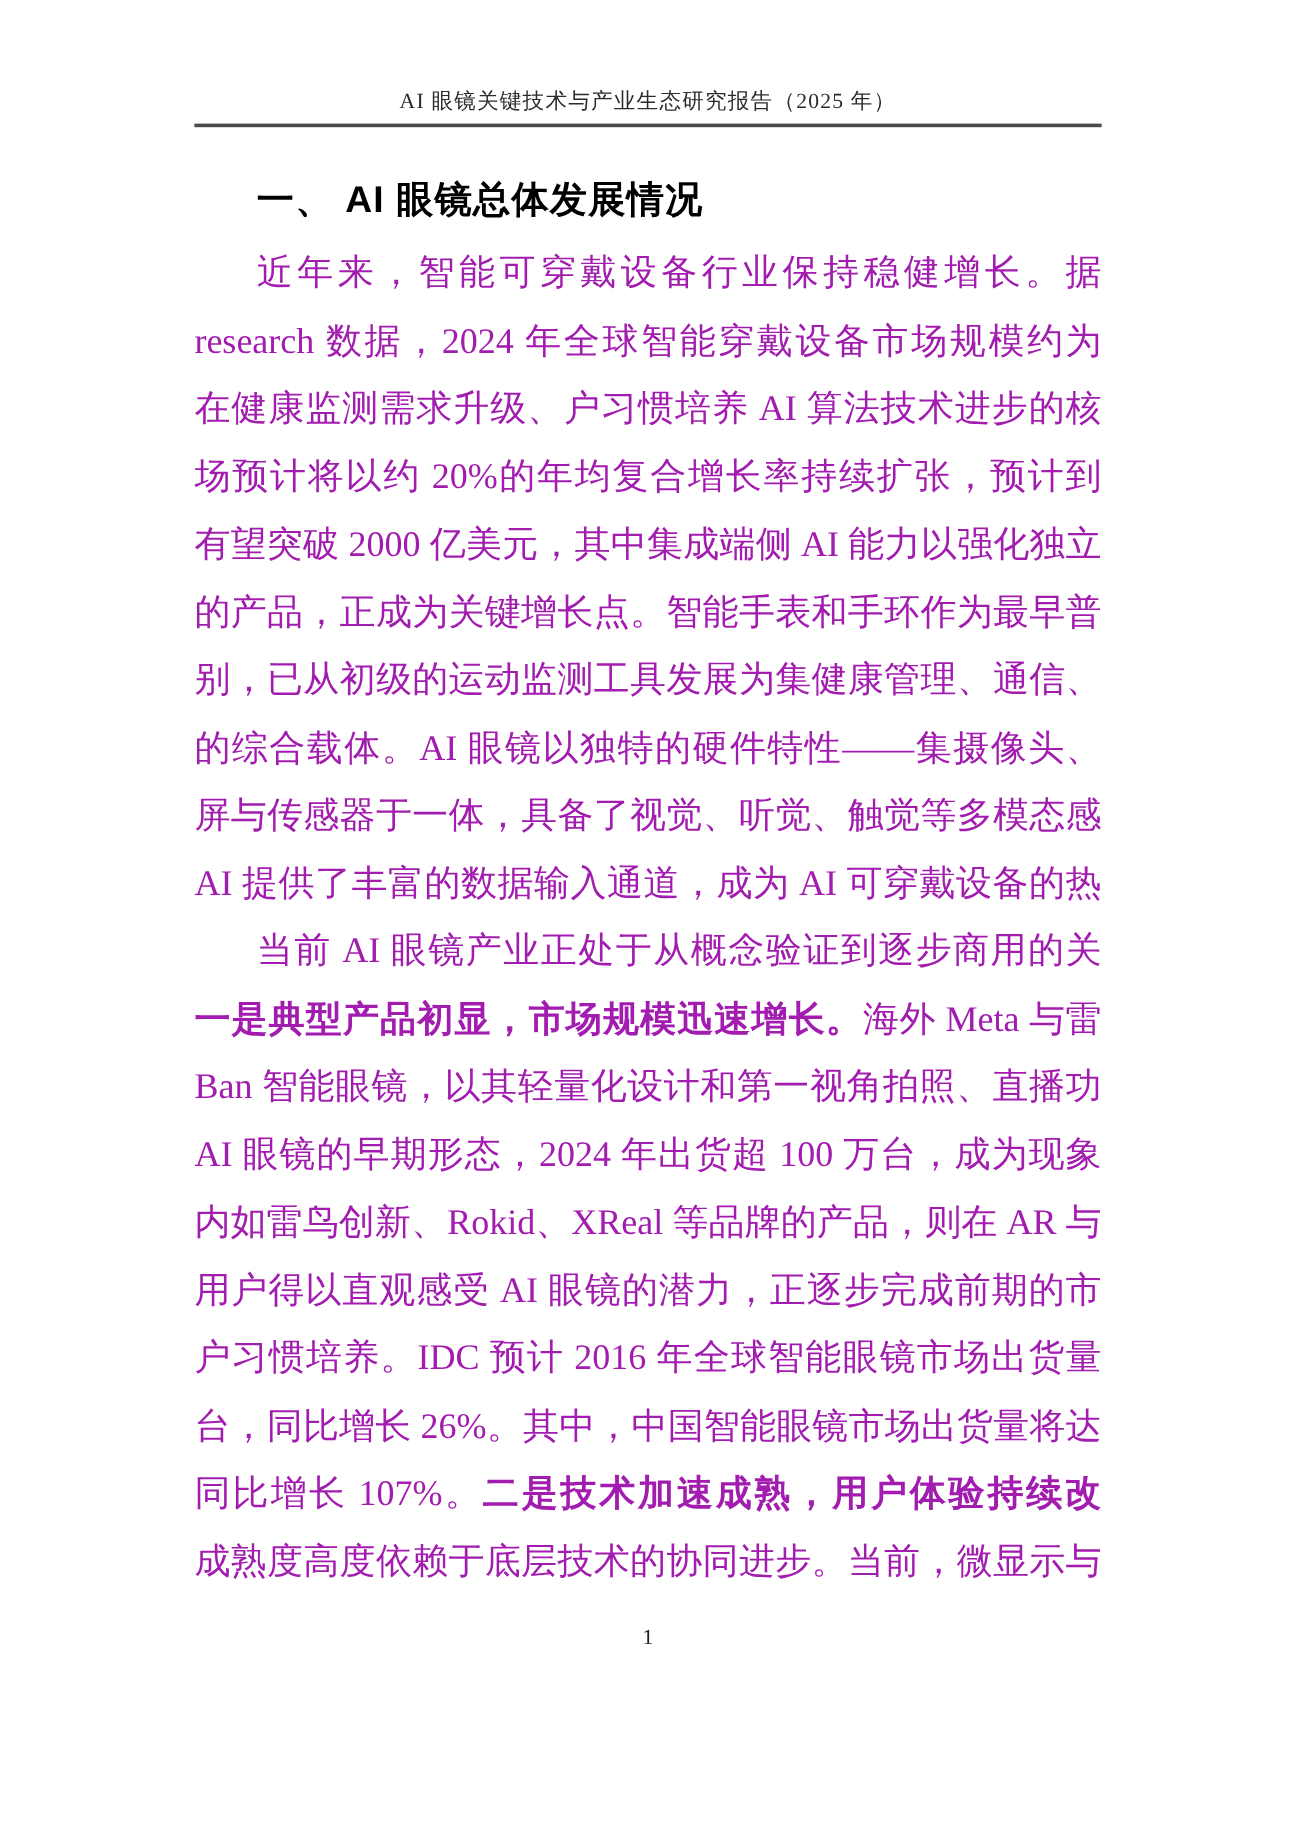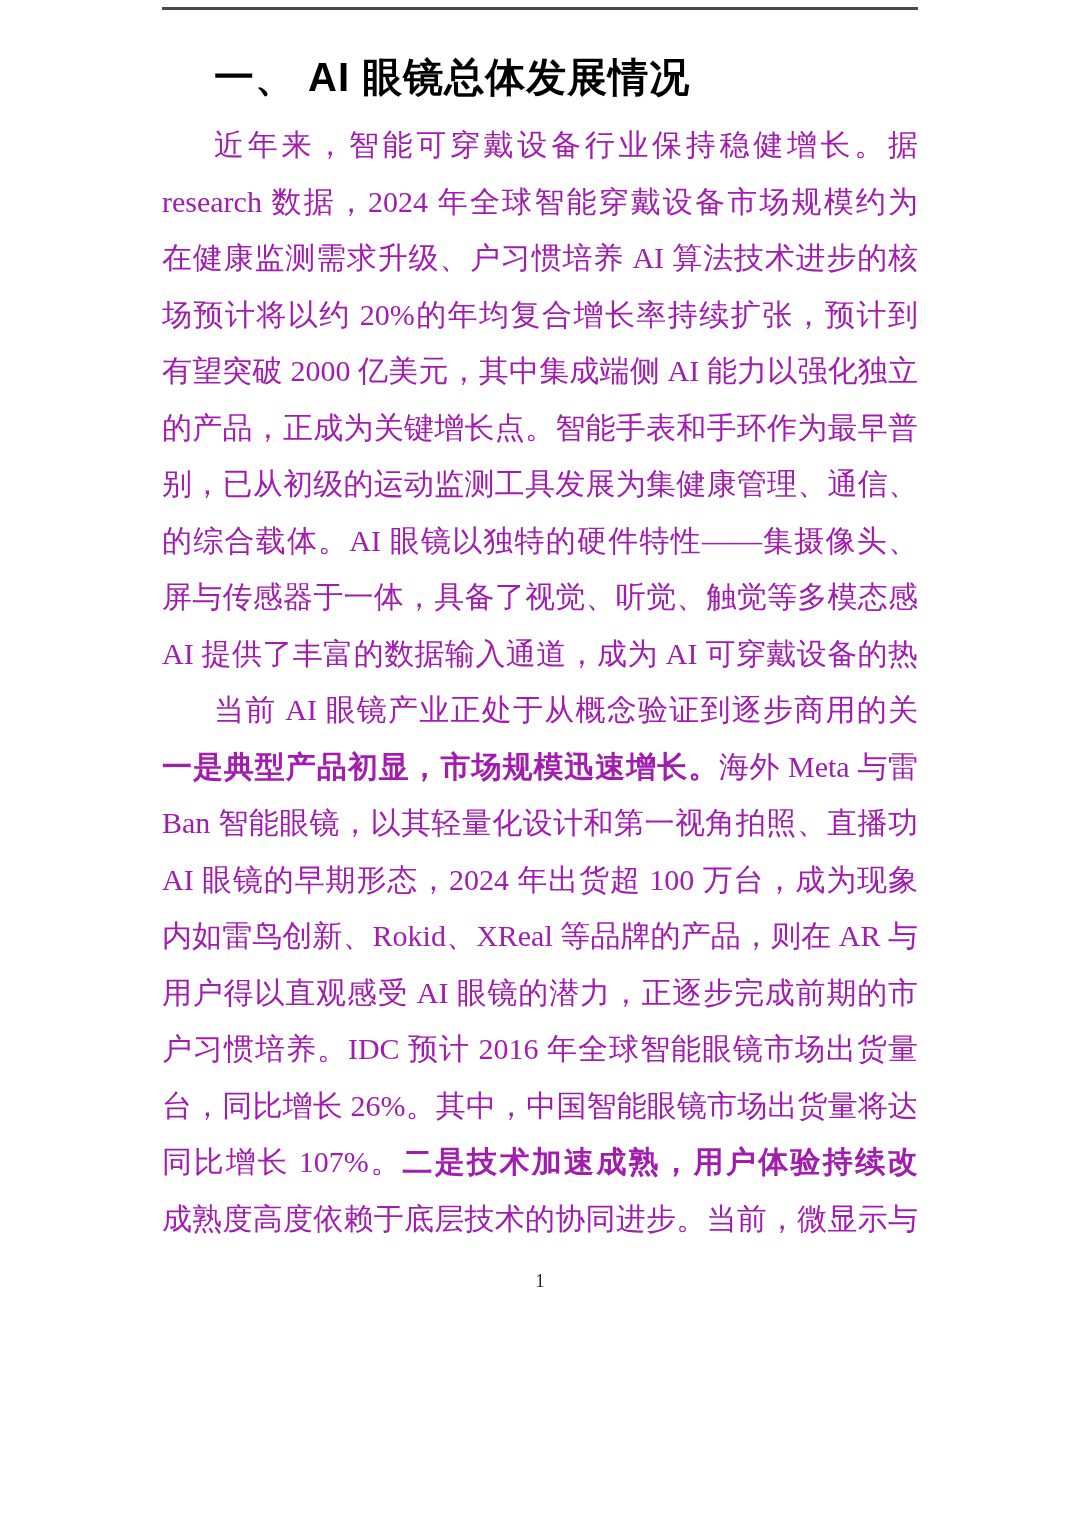--- a/index.html
+++ b/index.html
@@ -28,21 +28,21 @@
     white-space: nowrap;
   }
   .head-rule {
     margin-top: 7px;
     border-bottom: 3px solid #4a4a4a;
     height: 0;
   }
   .section-title {
     margin-top: 40px;
     padding-left: 52px;
-    font-size: 40px;
+    font-size: 31px;
     font-weight: 700;
     color: #000000;
     font-family: "Liberation Sans", "DejaVu Sans", sans-serif;
     letter-spacing: 1px;
     white-space: nowrap;
   }
   .body-text {
     margin-top: 12px;
   }
   .line {
@@ -67,20 +67,21 @@
     font-size: 18px;
     color: #222222;
   }
 </style>
 </head>
 <body>
 
 <div class="page">
   <div class="content">
 
+    <div class="running-head">AI 眼镜关键技术与产业生态研究报告（2025 年）</div>
 
     <div class="head-rule"></div>
 
     <h1 class="section-title">一、 AI 眼镜总体发展情况</h1>
 
     <div class="body-text">
         <div class="line indent"><span class="seg">近年来，智能可穿戴设备行业保持稳健增长。据 precedence</span></div>
         <div class="line"><span class="seg">research 数据，2024 年全球智能穿戴设备市场规模约为 309 亿美元，</span></div>
         <div class="line"><span class="seg">在健康监测需求升级、户习惯培养 AI 算法技术进步的核心驱动下，市</span></div>
         <div class="line"><span class="seg">场预计将以约 20%的年均复合增长率持续扩张，预计到 2034 年规模</span></div>

